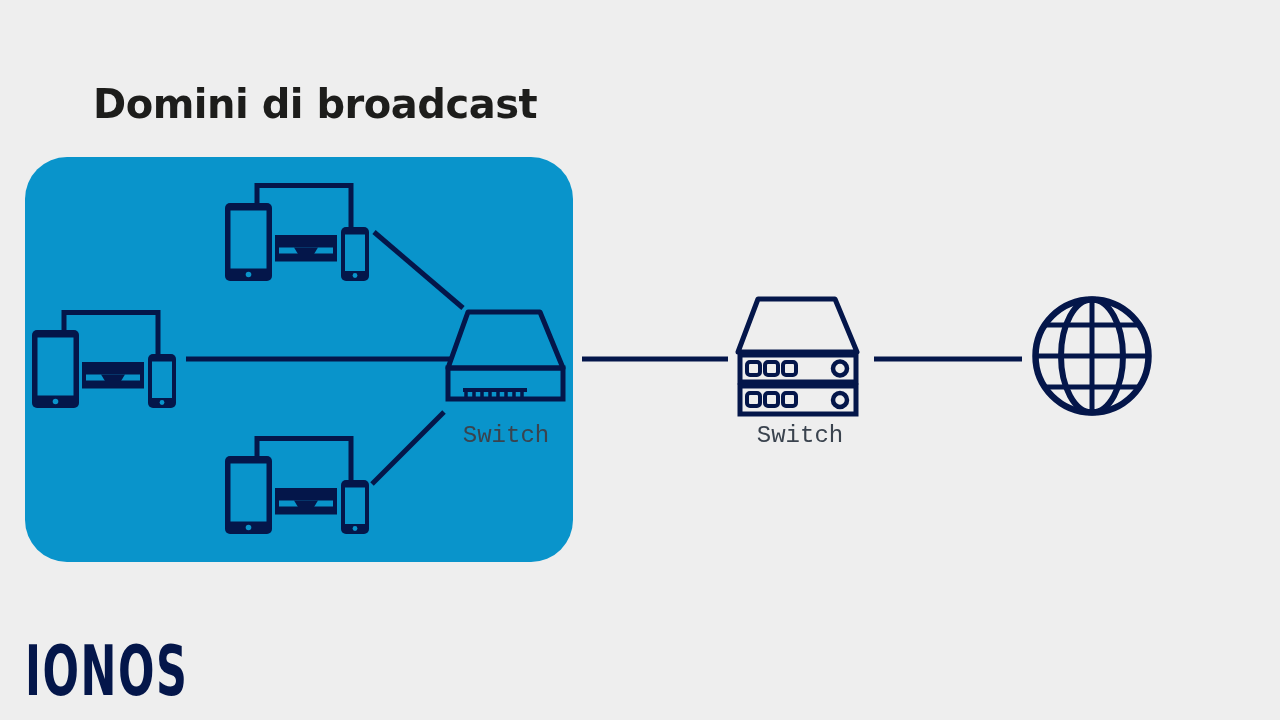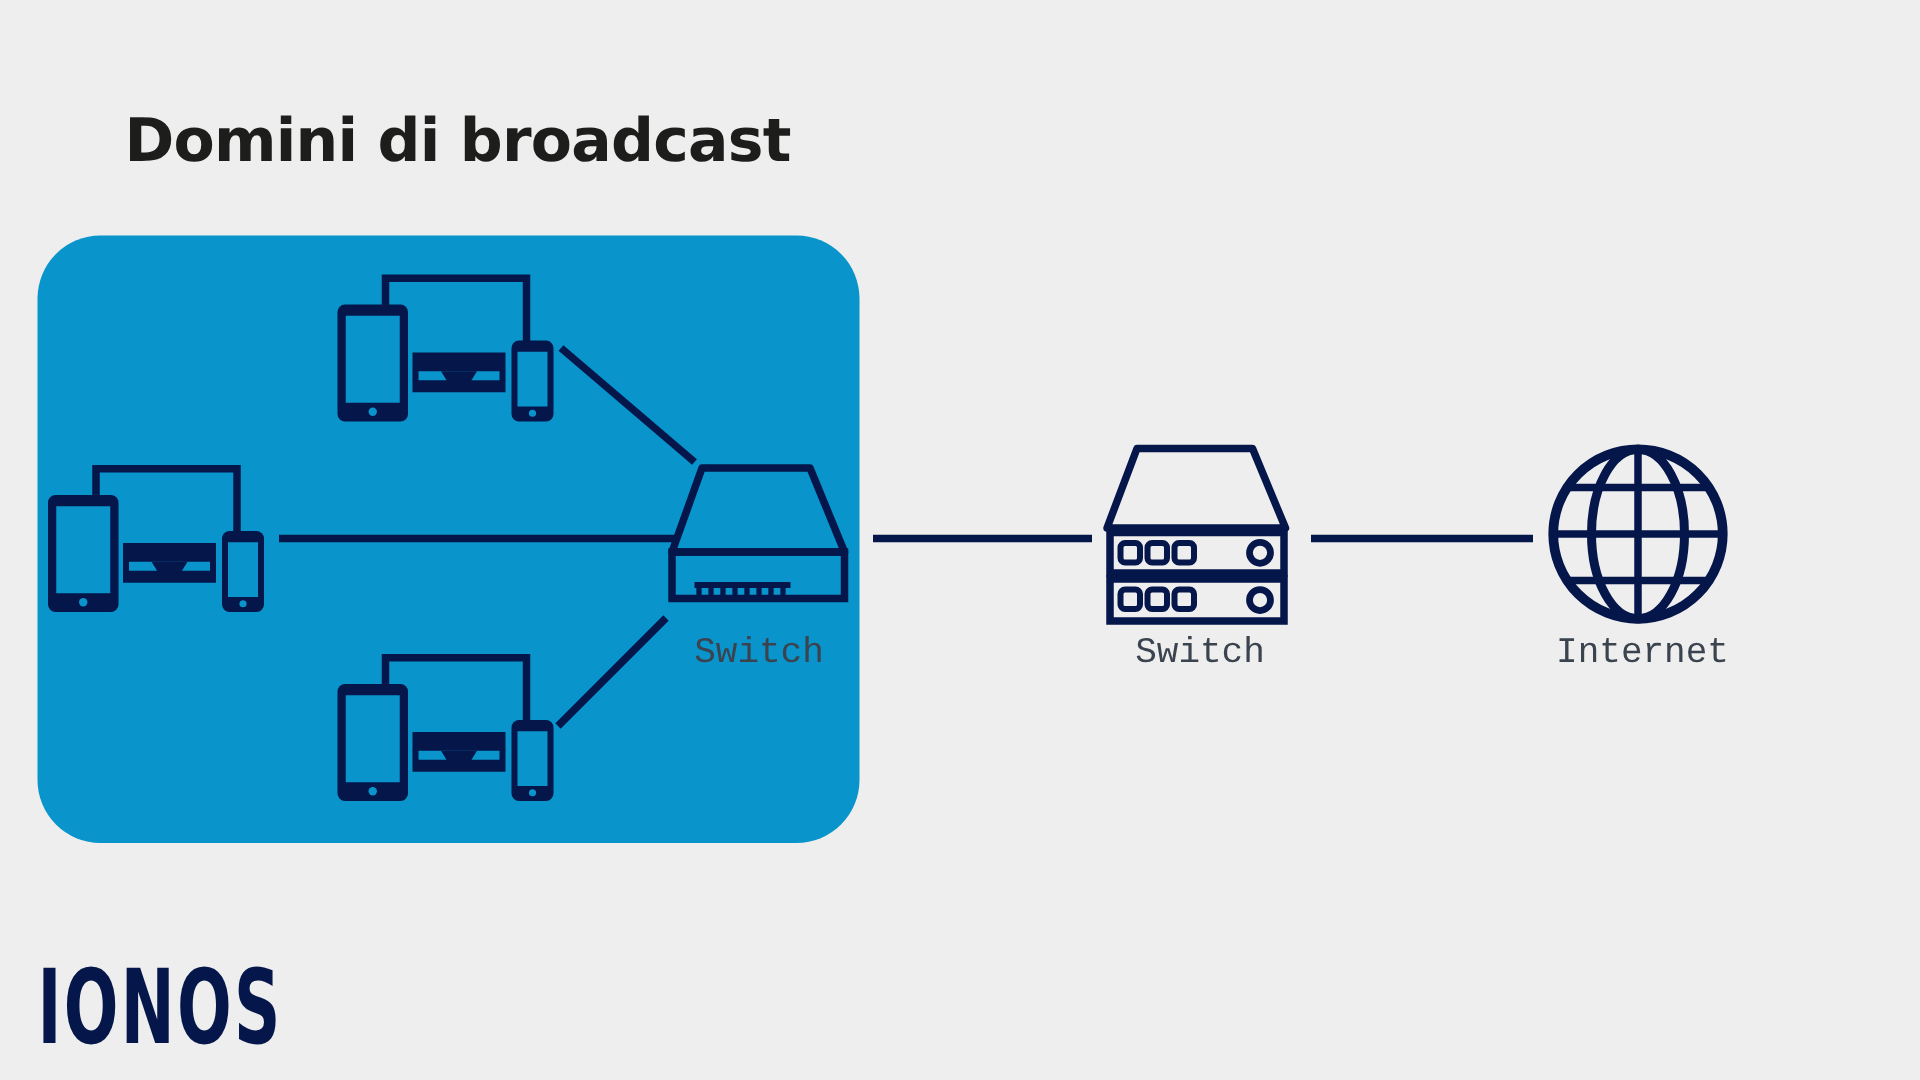--- a/index.html
+++ b/index.html
@@ -3,21 +3,21 @@
 <meta charset="utf-8">
 <style>
   :root{
     --background:#eeeeee; --domain-blue:#0994cb; --navy:#04164a;
     --label-text:#3a434e; --title-text:#1d1d1b;
   }
   html,body{margin:0;padding:0;}
   body{width:1280px;height:720px;background:var(--background);
        font-family:"Liberation Sans",sans-serif;overflow:hidden;}
   .canvas{position:relative;width:1280px;height:720px;}
-  .page-title{position:absolute;left:75px;top:63px;margin:8px;
+  .page-title{position:absolute;left:75px;top:63px;margin:18px;
       font-family:"DejaVu Sans",sans-serif;font-weight:bold;font-size:40px;
       letter-spacing:-0.5px;color:var(--title-text);}
   .domain-box{position:absolute;left:25px;top:157px;width:548px;height:405px;
       border-radius:42px;background:var(--domain-blue);}
   .diagram-svg{position:absolute;left:0;top:0;width:1280px;height:720px;}
   .node-label{position:absolute;top:422px;width:160px;text-align:center;
       font-size:24px;color:var(--label-text);font-family:Liberation Mono, monospace;}
   .label-switch{left:426px;}
   .label-router{left:720px;}
   .label-internet{left:1015px;}
@@ -99,15 +99,14 @@
       <line class="cline" x1="1044" y1="387" x2="1140" y2="387" stroke-width="6"></line>
     </g>
 
     <g>
       <text class="logo-text" x="0" y="0" transform="translate(25,695) scale(0.78,1.25)">IONOS</text>
     </g>
   </svg>
 
   <div class="node-label label-switch">Switch</div>
   <div class="node-label label-router">Switch</div>
-  <div class="node-label label-internet">Internet</div>
 
 </div>
 
 </body></html>

